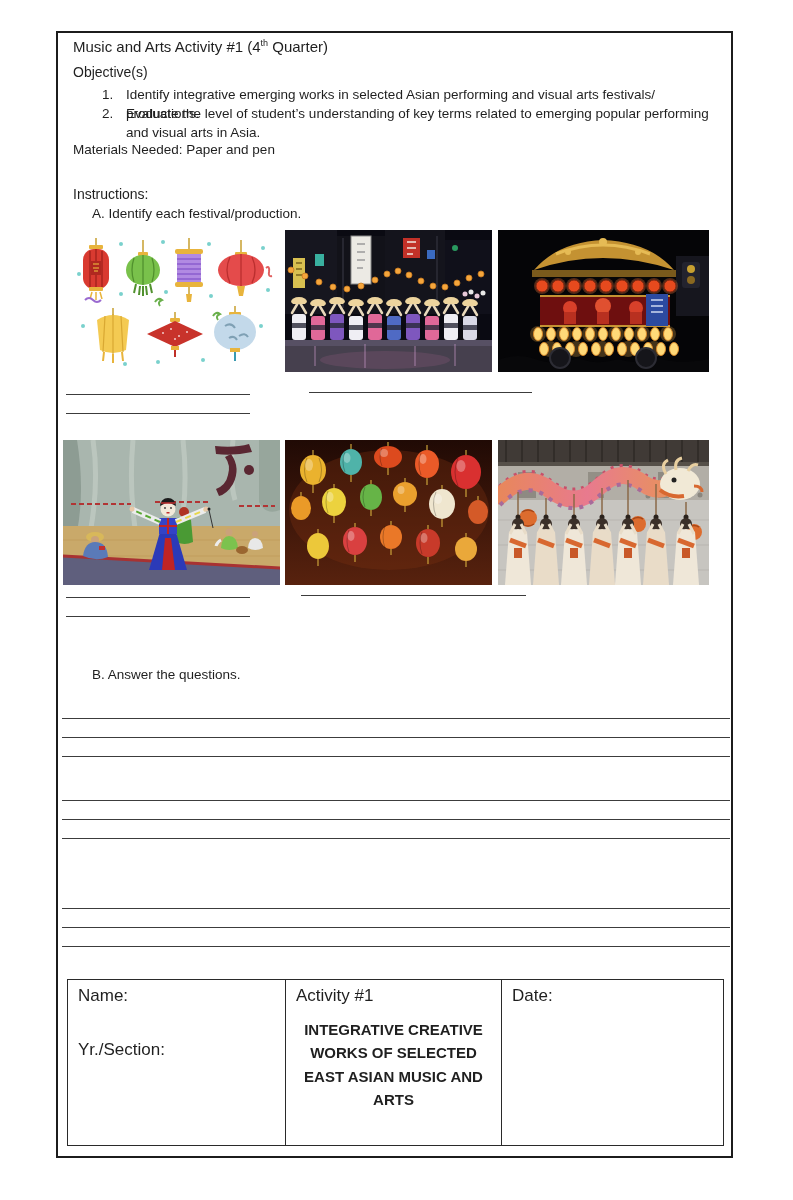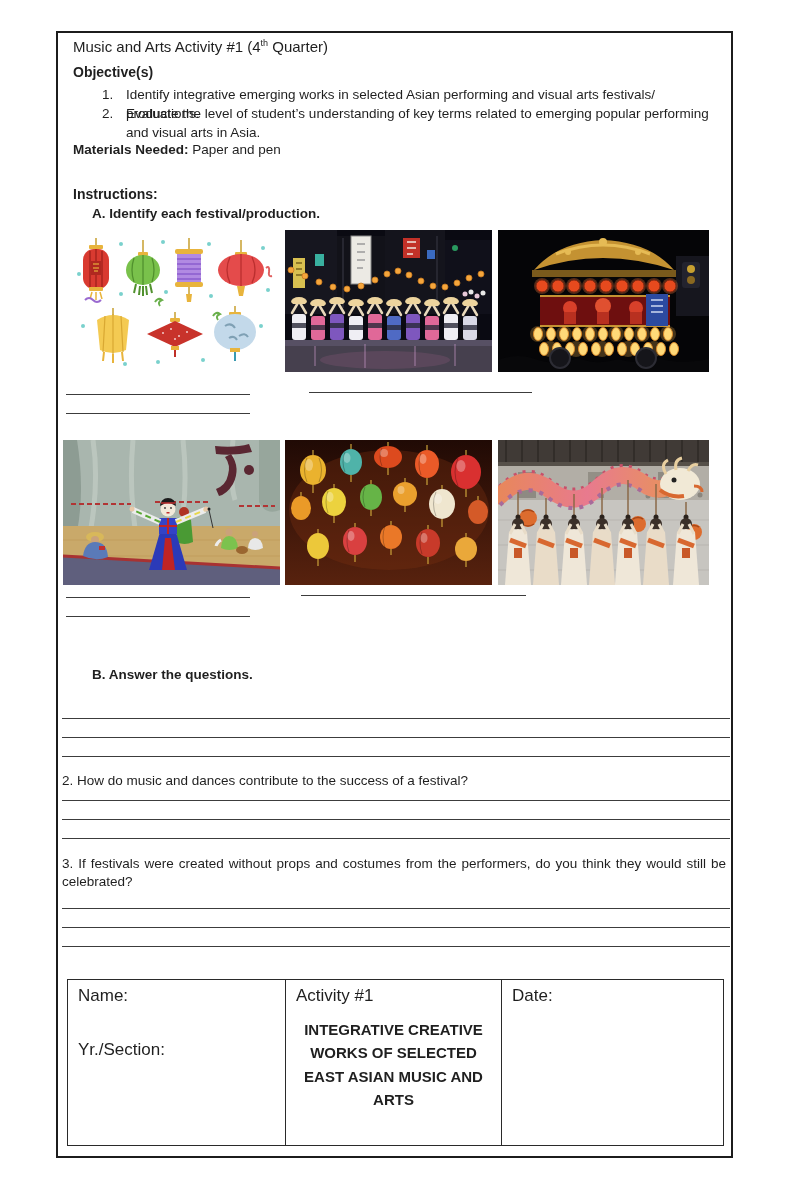--- a/index.html
+++ b/index.html
@@ -1,21 +1,21 @@
 <!DOCTYPE html>
 <html><head>
 <meta charset="utf-8">
 <style>
   html,body{margin:0;padding:0;background:#ffffff;}
   .canvas{position:relative;width:793px;height:1200px;background:#ffffff;overflow:hidden;
           font-family:"Liberation Sans",sans-serif;color:#1f1f1f;}
   .page{position:absolute;left:56px;top:31px;width:677px;height:1127px;
         border:2px solid #1c1c1c;box-sizing:border-box;background:#fff;}
   .abs{position:absolute;}
-  .b{font-weight:bold;}
+  .b{font-weight:normal;}
   .title{left:15px;top:5px;font-size:15px;}
   .title sup{font-size:9px;}
   .obj-head{left:15px;top:31px;font-size:14px;}
   .obj-item{font-size:13.5px;line-height:19px;}
   .num{position:absolute;left:44px;width:20px;}
   .obj-text{position:absolute;left:68px;width:586px;}
   .materials{left:15px;top:109px;font-size:13.5px;}
   .instr-head{left:15px;top:153px;font-size:14px;}
   .part-head{left:34px;font-size:13.5px;}
   .fig{position:absolute;overflow:hidden;}
@@ -514,26 +514,24 @@
   <div class="ln" style="left:8px;top:564px;width:184px;"></div>
   <div class="ln" style="left:243px;top:562px;width:225px;"></div>
   <div class="ln" style="left:8px;top:583px;width:184px;"></div>
 
   <div class="abs part-head b" style="top:634px;">B. Answer the questions.</div>
 
   <div class="ln" style="left:4px;top:685px;width:668px;"></div>
   <div class="ln" style="left:4px;top:704px;width:668px;"></div>
   <div class="ln" style="left:4px;top:723px;width:668px;"></div>
 
-  <div class="q" style="top:739px;">2. How do music and dances contribute to the success of a festival?</div>
   <div class="ln" style="left:4px;top:767px;width:668px;"></div>
   <div class="ln" style="left:4px;top:786px;width:668px;"></div>
   <div class="ln" style="left:4px;top:805px;width:668px;"></div>
 
-  <div class="q just" style="top:822px;">3. If festivals were created without props and costumes from the performers, do you think they would still be celebrated?</div>
   <div class="ln" style="left:4px;top:875px;width:668px;"></div>
   <div class="ln" style="left:4px;top:894px;width:668px;"></div>
   <div class="ln" style="left:4px;top:913px;width:668px;"></div>
 
   <table class="ftr">
     <colgroup>
           <col style="width:218px">
           <col style="width:216px">
           <col style="width:222px">
         </colgroup>

